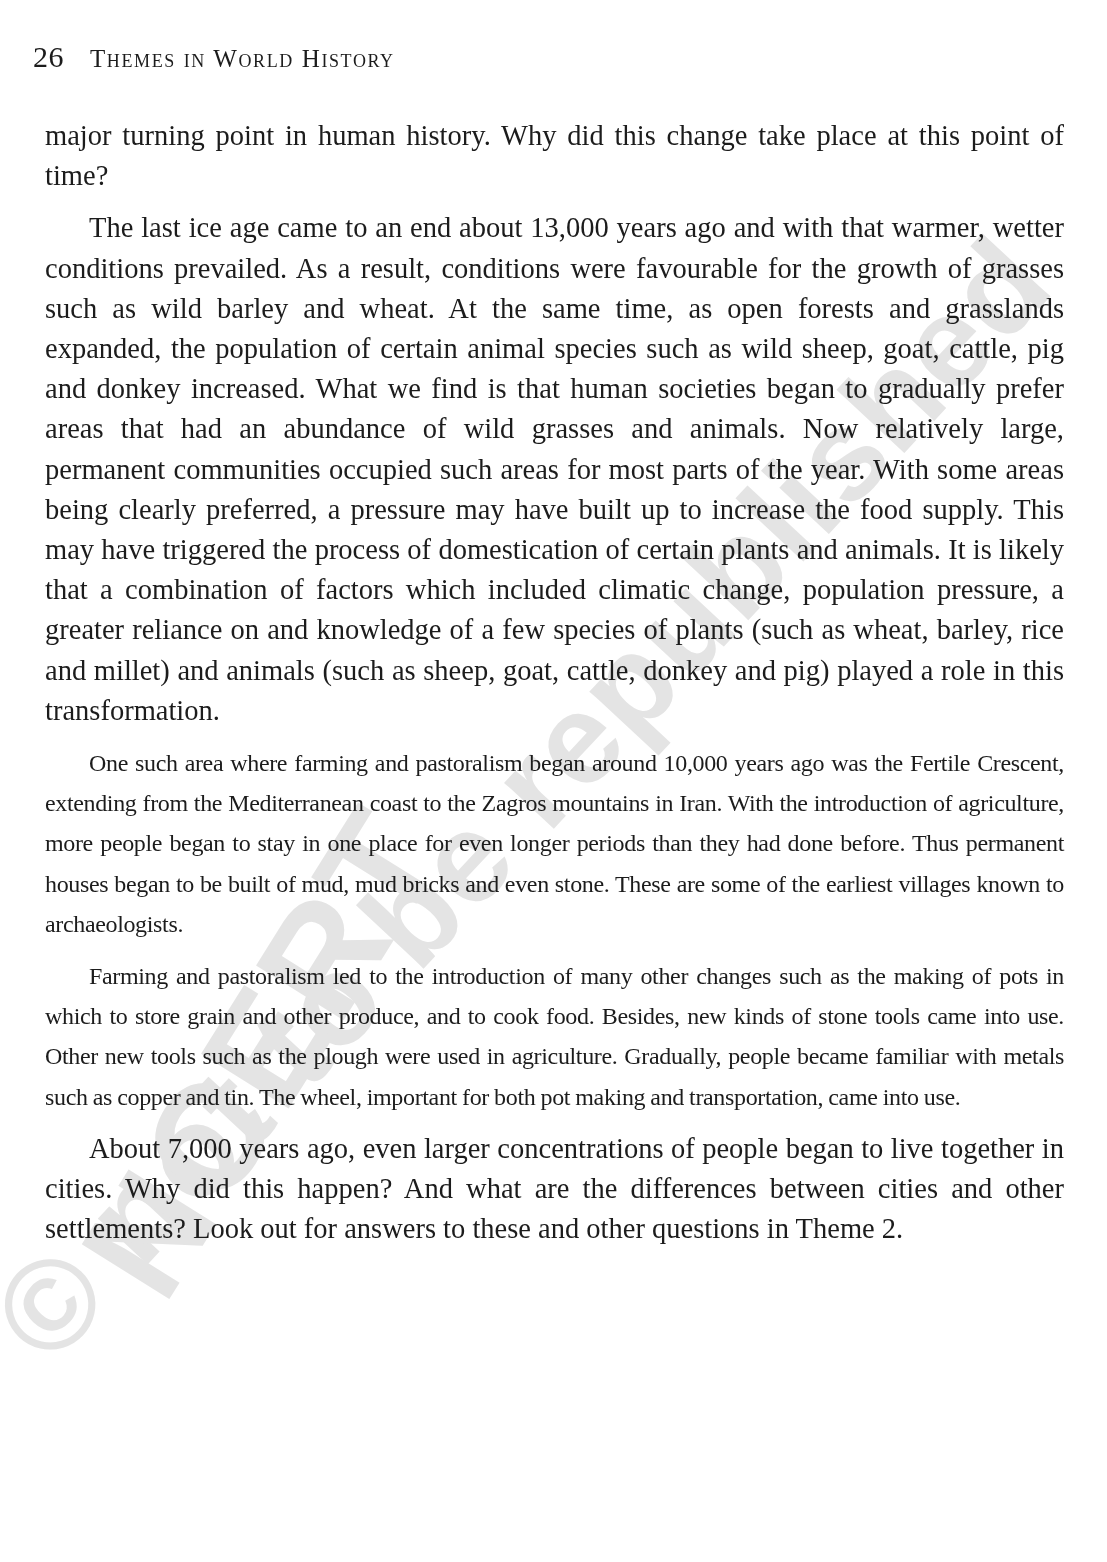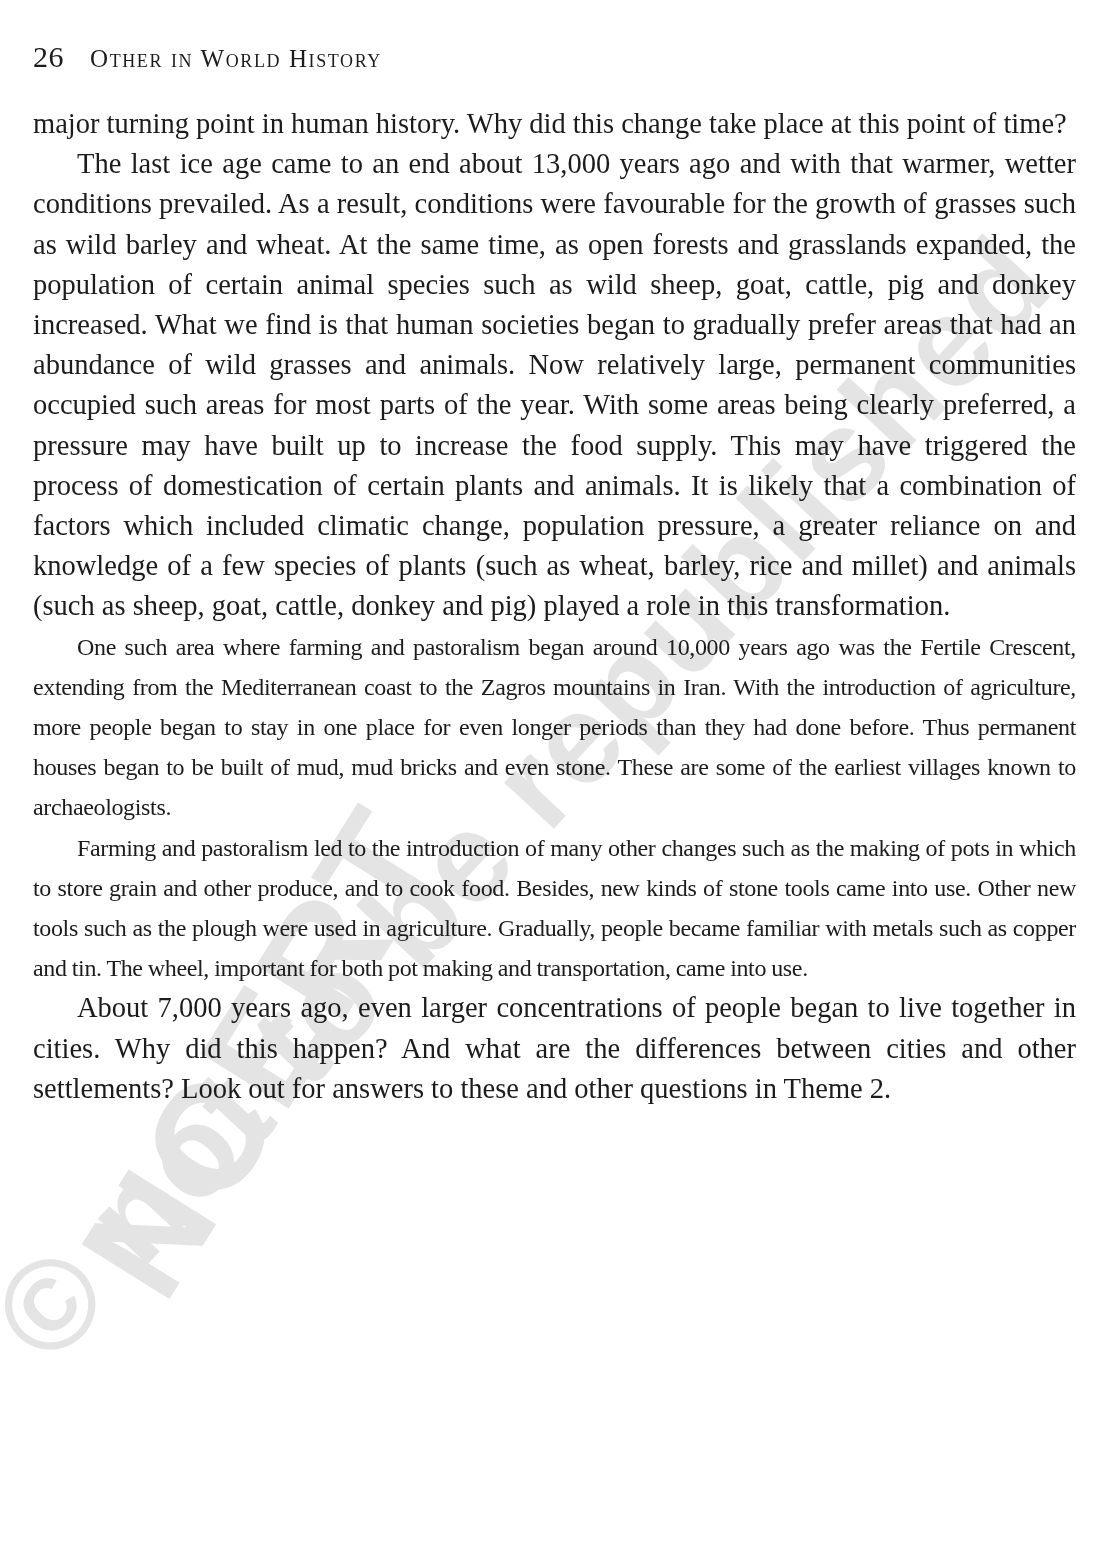--- a/index.html
+++ b/index.html
@@ -85,21 +85,21 @@
 
   
   #body-text {
     position: absolute;
     left: 33px;
     top: 104px;
     width: 1043px;
   }
 
   p.para {
-    margin: 0;
+    margin: 12px;
     text-align: justify;
     text-justify: inter-word;
     font-size: 28.5px;
     line-height: 40.2px;
     text-indent: 0;
     -webkit-hyphens: none;
     hyphens: none;
   }
   p.para.indent {
     text-indent: 44px;
@@ -121,21 +121,21 @@
 
   <div id="watermark">
     <div class="wm wm-republished">© not to be republished</div>
     <div class="wm wm-ncert">NCERT</div>
   </div>
 
   <div id="content">
 
     <div id="running-head">
       <span id="page-number">26</span>
-      <span id="head-title">Other in World History</span>
+      <span id="head-title">Themes in World History</span>
     </div>
 
     <div id="body-text">
         <p class="para">major turning point in human history. Why did this change take place at this point of time?</p>
         <p class="para indent">The last ice age came to an end about 13,000 years ago and with that warmer, wetter conditions prevailed. As a result, conditions were favourable for the growth of grasses such as wild barley and wheat. At the same time, as open forests and grasslands expanded, the population of certain animal species such as wild sheep, goat, cattle, pig and donkey increased. What we find is that human societies began to gradually prefer areas that had an abundance of wild grasses and animals. Now relatively large, permanent communities occupied such areas for most parts of the year. With some areas being clearly preferred, a pressure may have built up to increase the food supply. This may have triggered the process of domestication of certain plants and animals. It is likely that a combination of factors which included climatic change, population pressure, a greater reliance on and knowledge of a few species of plants (such as wheat, barley, rice and millet) and animals (such as sheep, goat, cattle, donkey and pig) played a role in this transformation.</p>
         <p class="para indent condensed">One such area where farming and pastoralism began around 10,000 years ago was the Fertile Crescent, extending from the Mediterranean coast to the Zagros mountains in Iran. With the introduction of agriculture, more people began to stay in one place for even longer periods than they had done before. Thus permanent houses began to be built of mud, mud bricks and even stone. These are some of the earliest villages known to archaeologists.</p>
         <p class="para indent condensed">Farming and pastoralism led to the introduction of many other changes such as the making of pots in which to store grain and other produce, and to cook food. Besides, new kinds of stone tools came into use. Other new tools such as the plough were used in agriculture. Gradually, people became familiar with metals such as copper and tin. The wheel, important for both pot making and transportation, came into use.</p>
         <p class="para indent">About 7,000 years ago, even larger concentrations of people began to live together in cities. Why did this happen? And what are the differences between cities and other settlements? Look out for answers to these and other questions in Theme 2.</p>
       </div>
 

